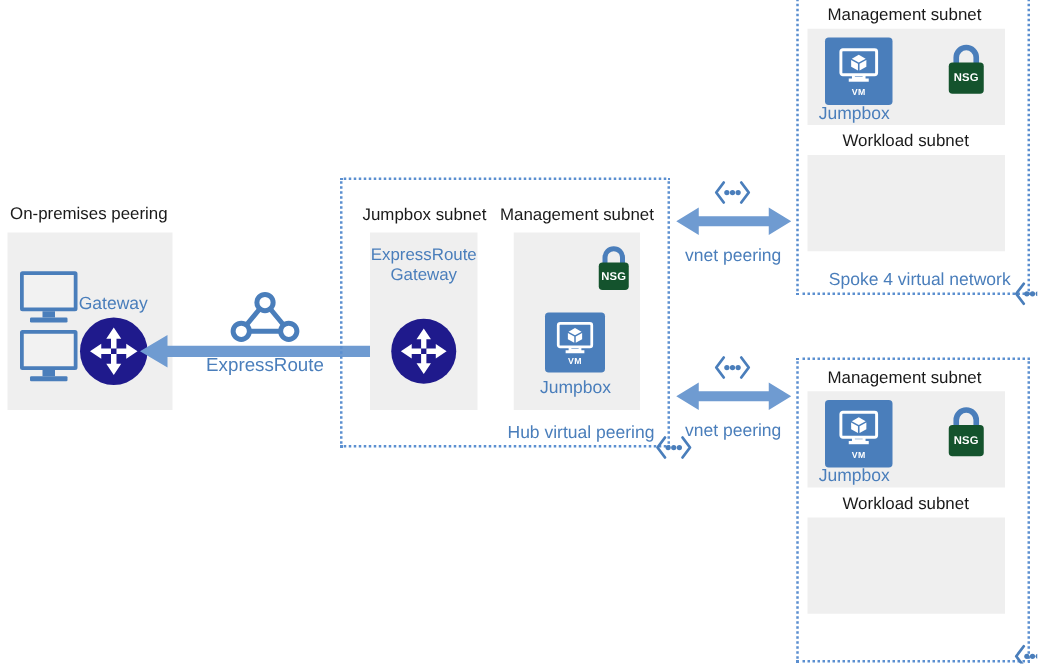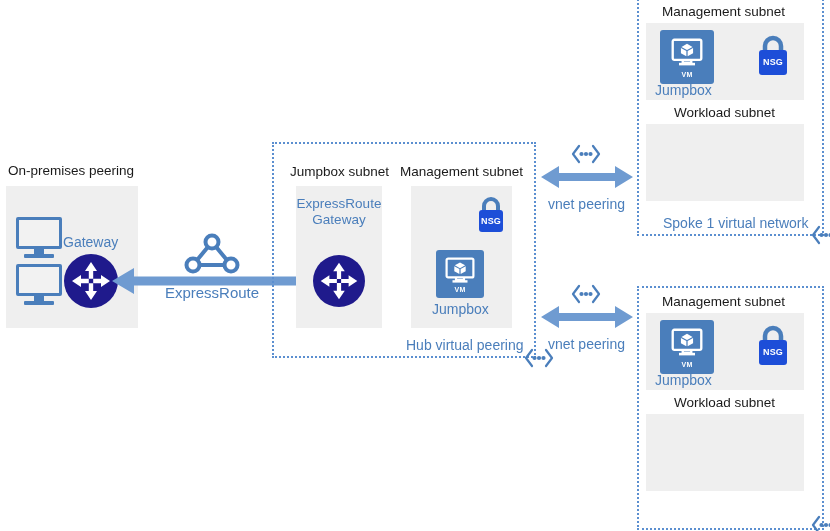--- a/index.html
+++ b/index.html
@@ -77,21 +77,21 @@
   .vm-text {
     color: #ffffff;
     font-size: 7px;
     font-weight: bold;
     text-align: center;
     letter-spacing: .3px;
   }
 
   
   .nsg-body {
-    background: #1d4ed8;
+    background: #14532d;
     border-radius: 3px;
   }
   .nsg-text {
     color: #ffffff;
     font-size: 9px;
     font-weight: bold;
     text-align: center;
     letter-spacing: .2px;
   }
 
@@ -270,21 +270,21 @@
       <path d="M10 21 L10 14 A8 8 0 0 1 26 14 L26 21" stroke="#4a7ebb" stroke-width="4.5" fill="none"></path>
     </svg>
     <div class="abs nsg-body" style="left:4px; top:18px; width:28px; height:25px;">
       <div class="nsg-text" style="padding-top:6.5px;">NSG</div>
     </div>
   </div>
 
   <div class="abs label-dark" style="left:674px; top:105px;">Workload subnet</div>
   <div class="abs gray-box" style="left:646px; top:124px; width:158px; height:77px;"></div>
 
-  <div class="abs label-blue" style="left:663px; top:215px;">Spoke 1 virtual network</div>
+  <div class="abs label-blue" style="left:663px; top:215px;">Spoke 4 virtual network</div>
 
   <div class="abs" style="left:810px; top:224px; width:32px; height:22px;">
     <svg width="32" height="22" viewBox="0 0 32 22">
       <path d="M9 3 L3 11 L9 19" stroke="#4a7ebb" stroke-width="2.2" fill="none" stroke-linecap="round" stroke-linejoin="round"></path>
       <path d="M23 3 L29 11 L23 19" stroke="#4a7ebb" stroke-width="2.2" fill="none" stroke-linecap="round" stroke-linejoin="round"></path>
       <circle cx="11.5" cy="11" r="2.1" fill="#4a7ebb"></circle>
       <circle cx="16" cy="11" r="2.1" fill="#4a7ebb"></circle>
       <circle cx="20.5" cy="11" r="2.1" fill="#4a7ebb"></circle>
     </svg>
   </div>

